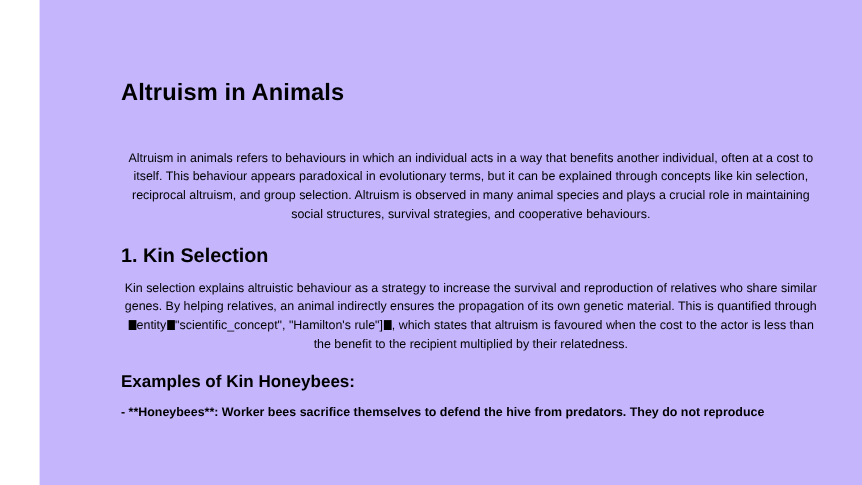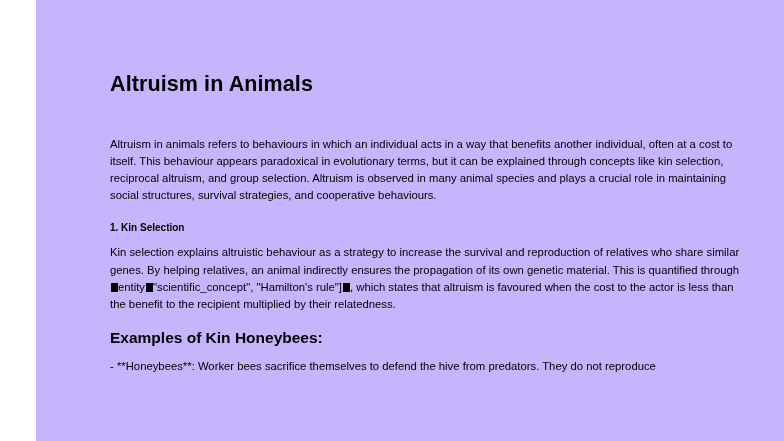--- a/index.html
+++ b/index.html
@@ -30,52 +30,53 @@
     margin: 0 0 38px 0;
     line-height: 1.2;
   }
   .h2 {
     font-size: 15.5px;
     font-weight: bold;
     margin: 0 0 11px 0;
     line-height: 1.2;
   }
   .h3 {
-    font-size: 10px;
+    font-size: 18px;
     font-weight: bold;
     margin: 0 0 10px 0;
     line-height: 1.2;
   }
   .h3.big {
     font-size: 15.5px;
   }
   p.body-text {
     font-size: 11.3px;
     line-height: 1.52;
     margin: 0 0 18px 0;
-    text-align: left;
+    text-align: center;
   }
   p.body-text.tight {
     margin-bottom: 16px;
   }
   .redacted {
     display: inline-block;
     width: 7px;
     height: 9px;
     background: #000000;
     vertical-align: -1px;
     margin: 0 0.5px;
   }
   .list-line {
     font-size: 11.3px;
     line-height: 1.52;
     margin: 0;
   }
   .clip {
     overflow: hidden;
+    font-weight: bold;
   }
 </style>
 </head>
 <body>
 
 <div class="page">
 
   <h1 class="doc-title">Altruism in Animals</h1>
 
 

